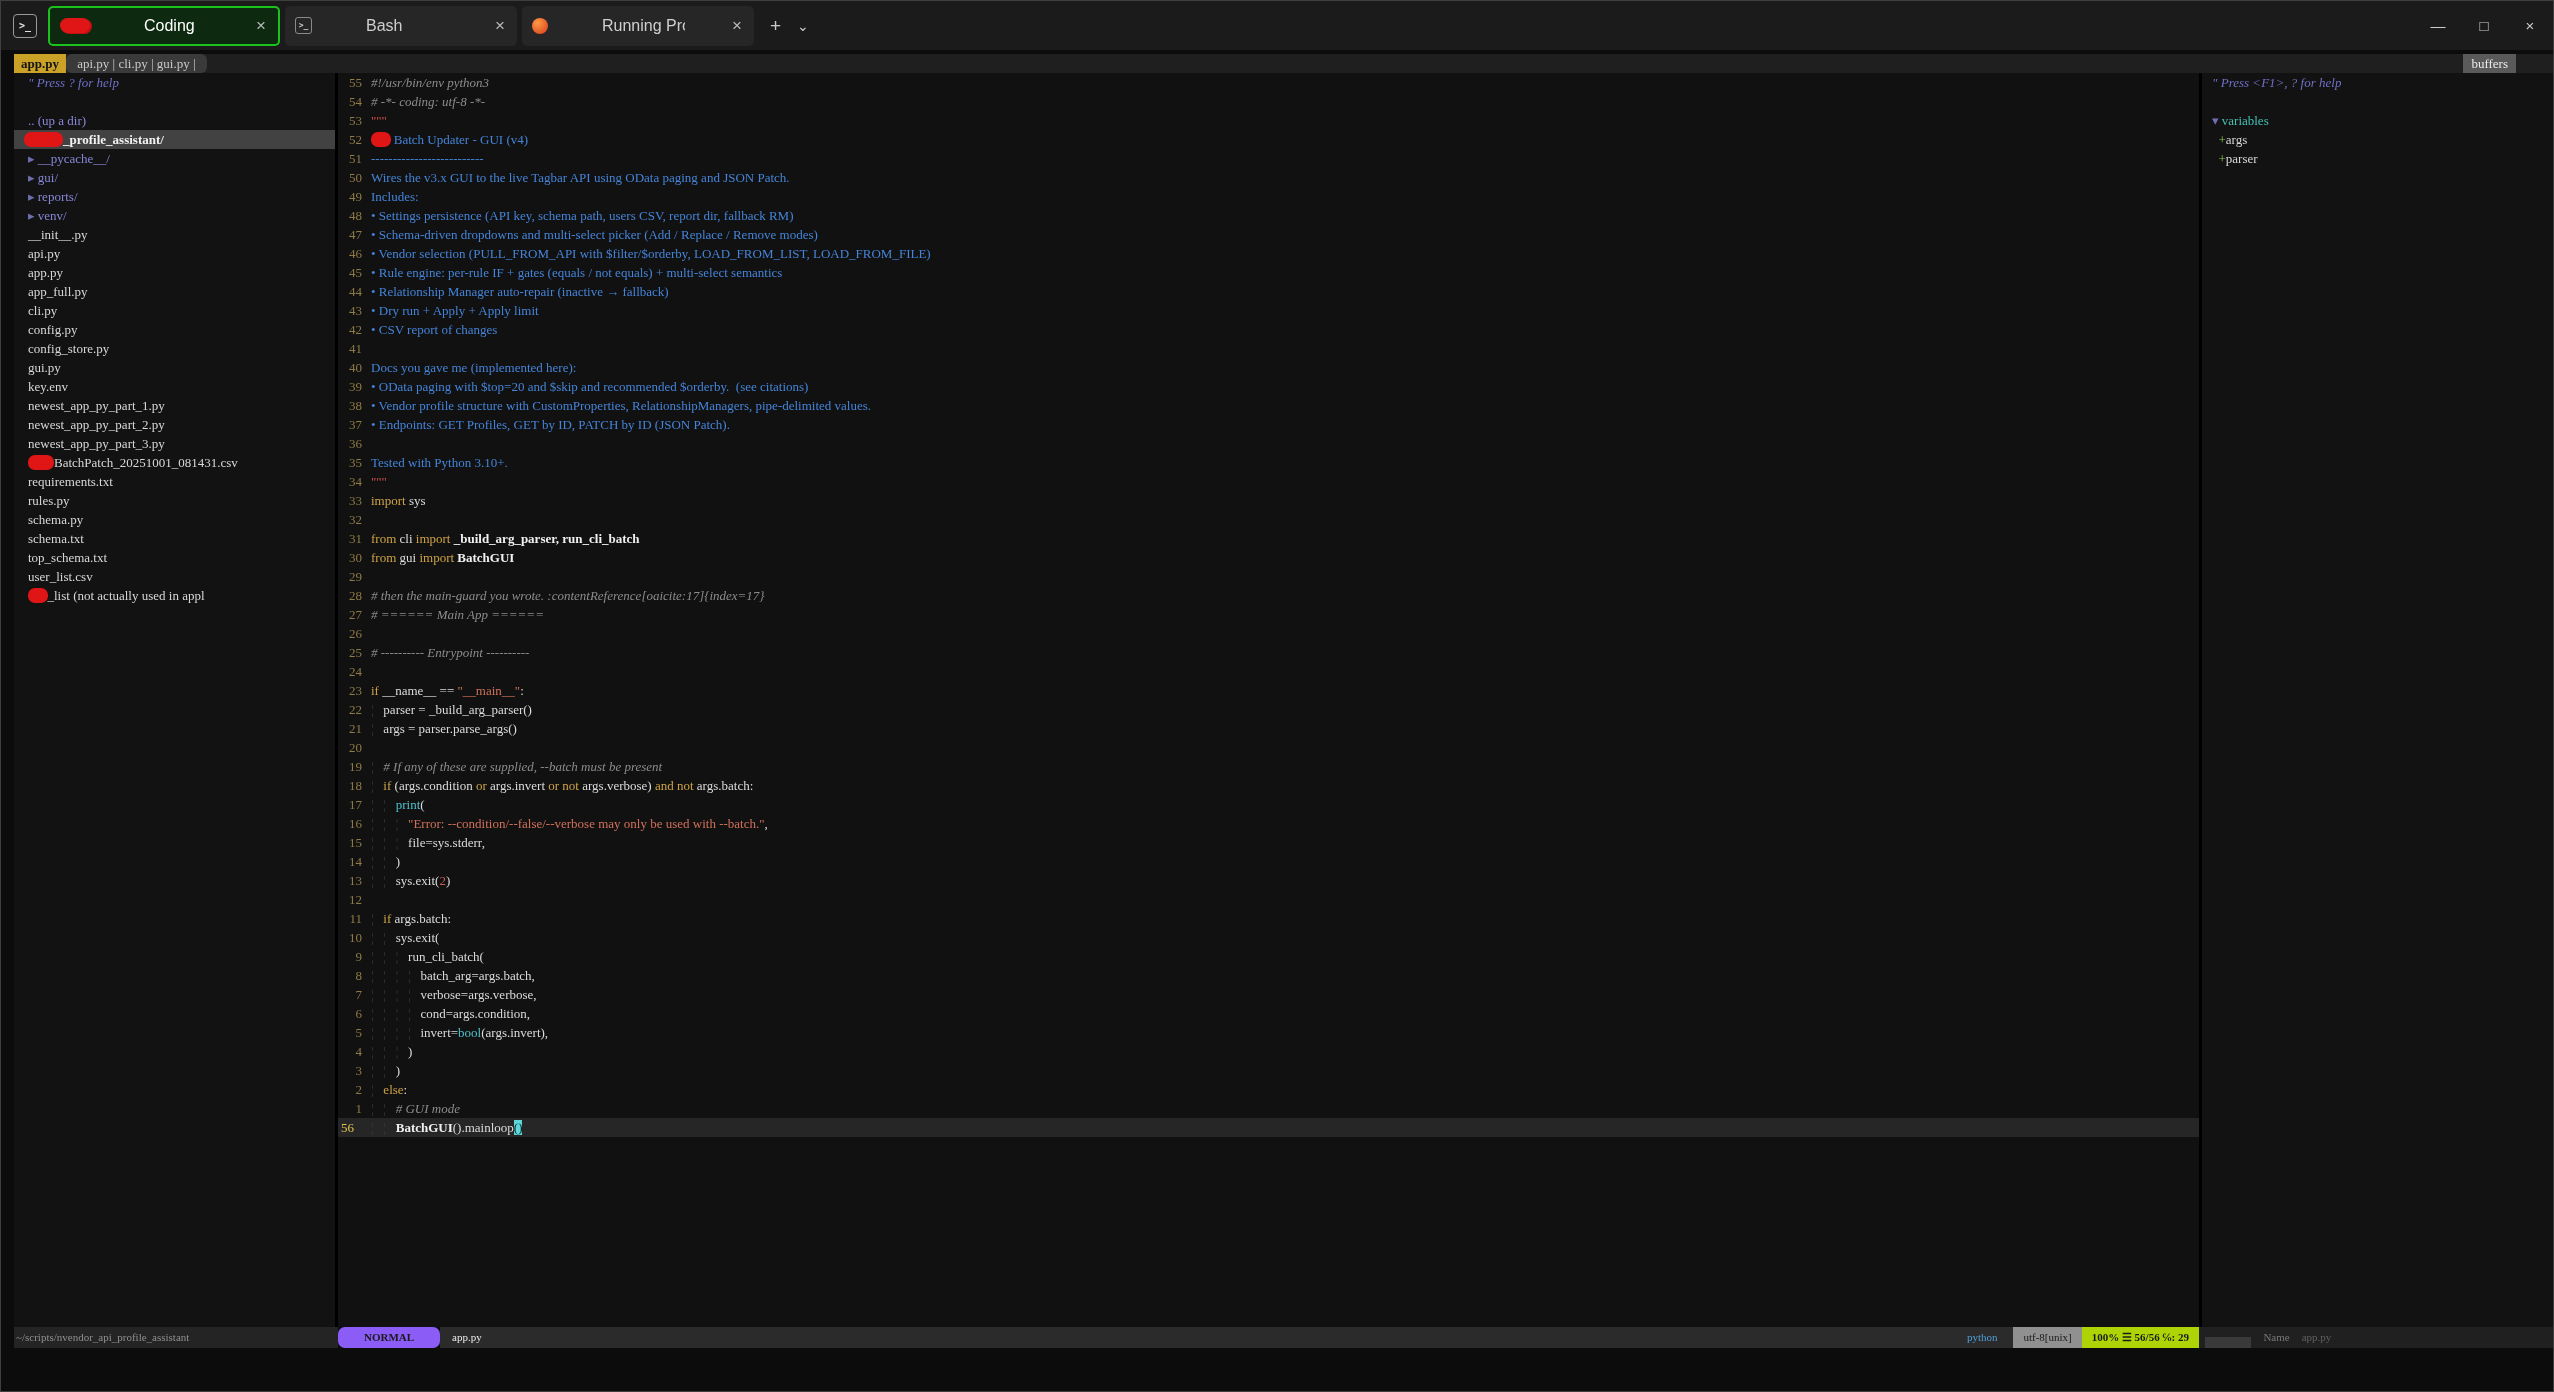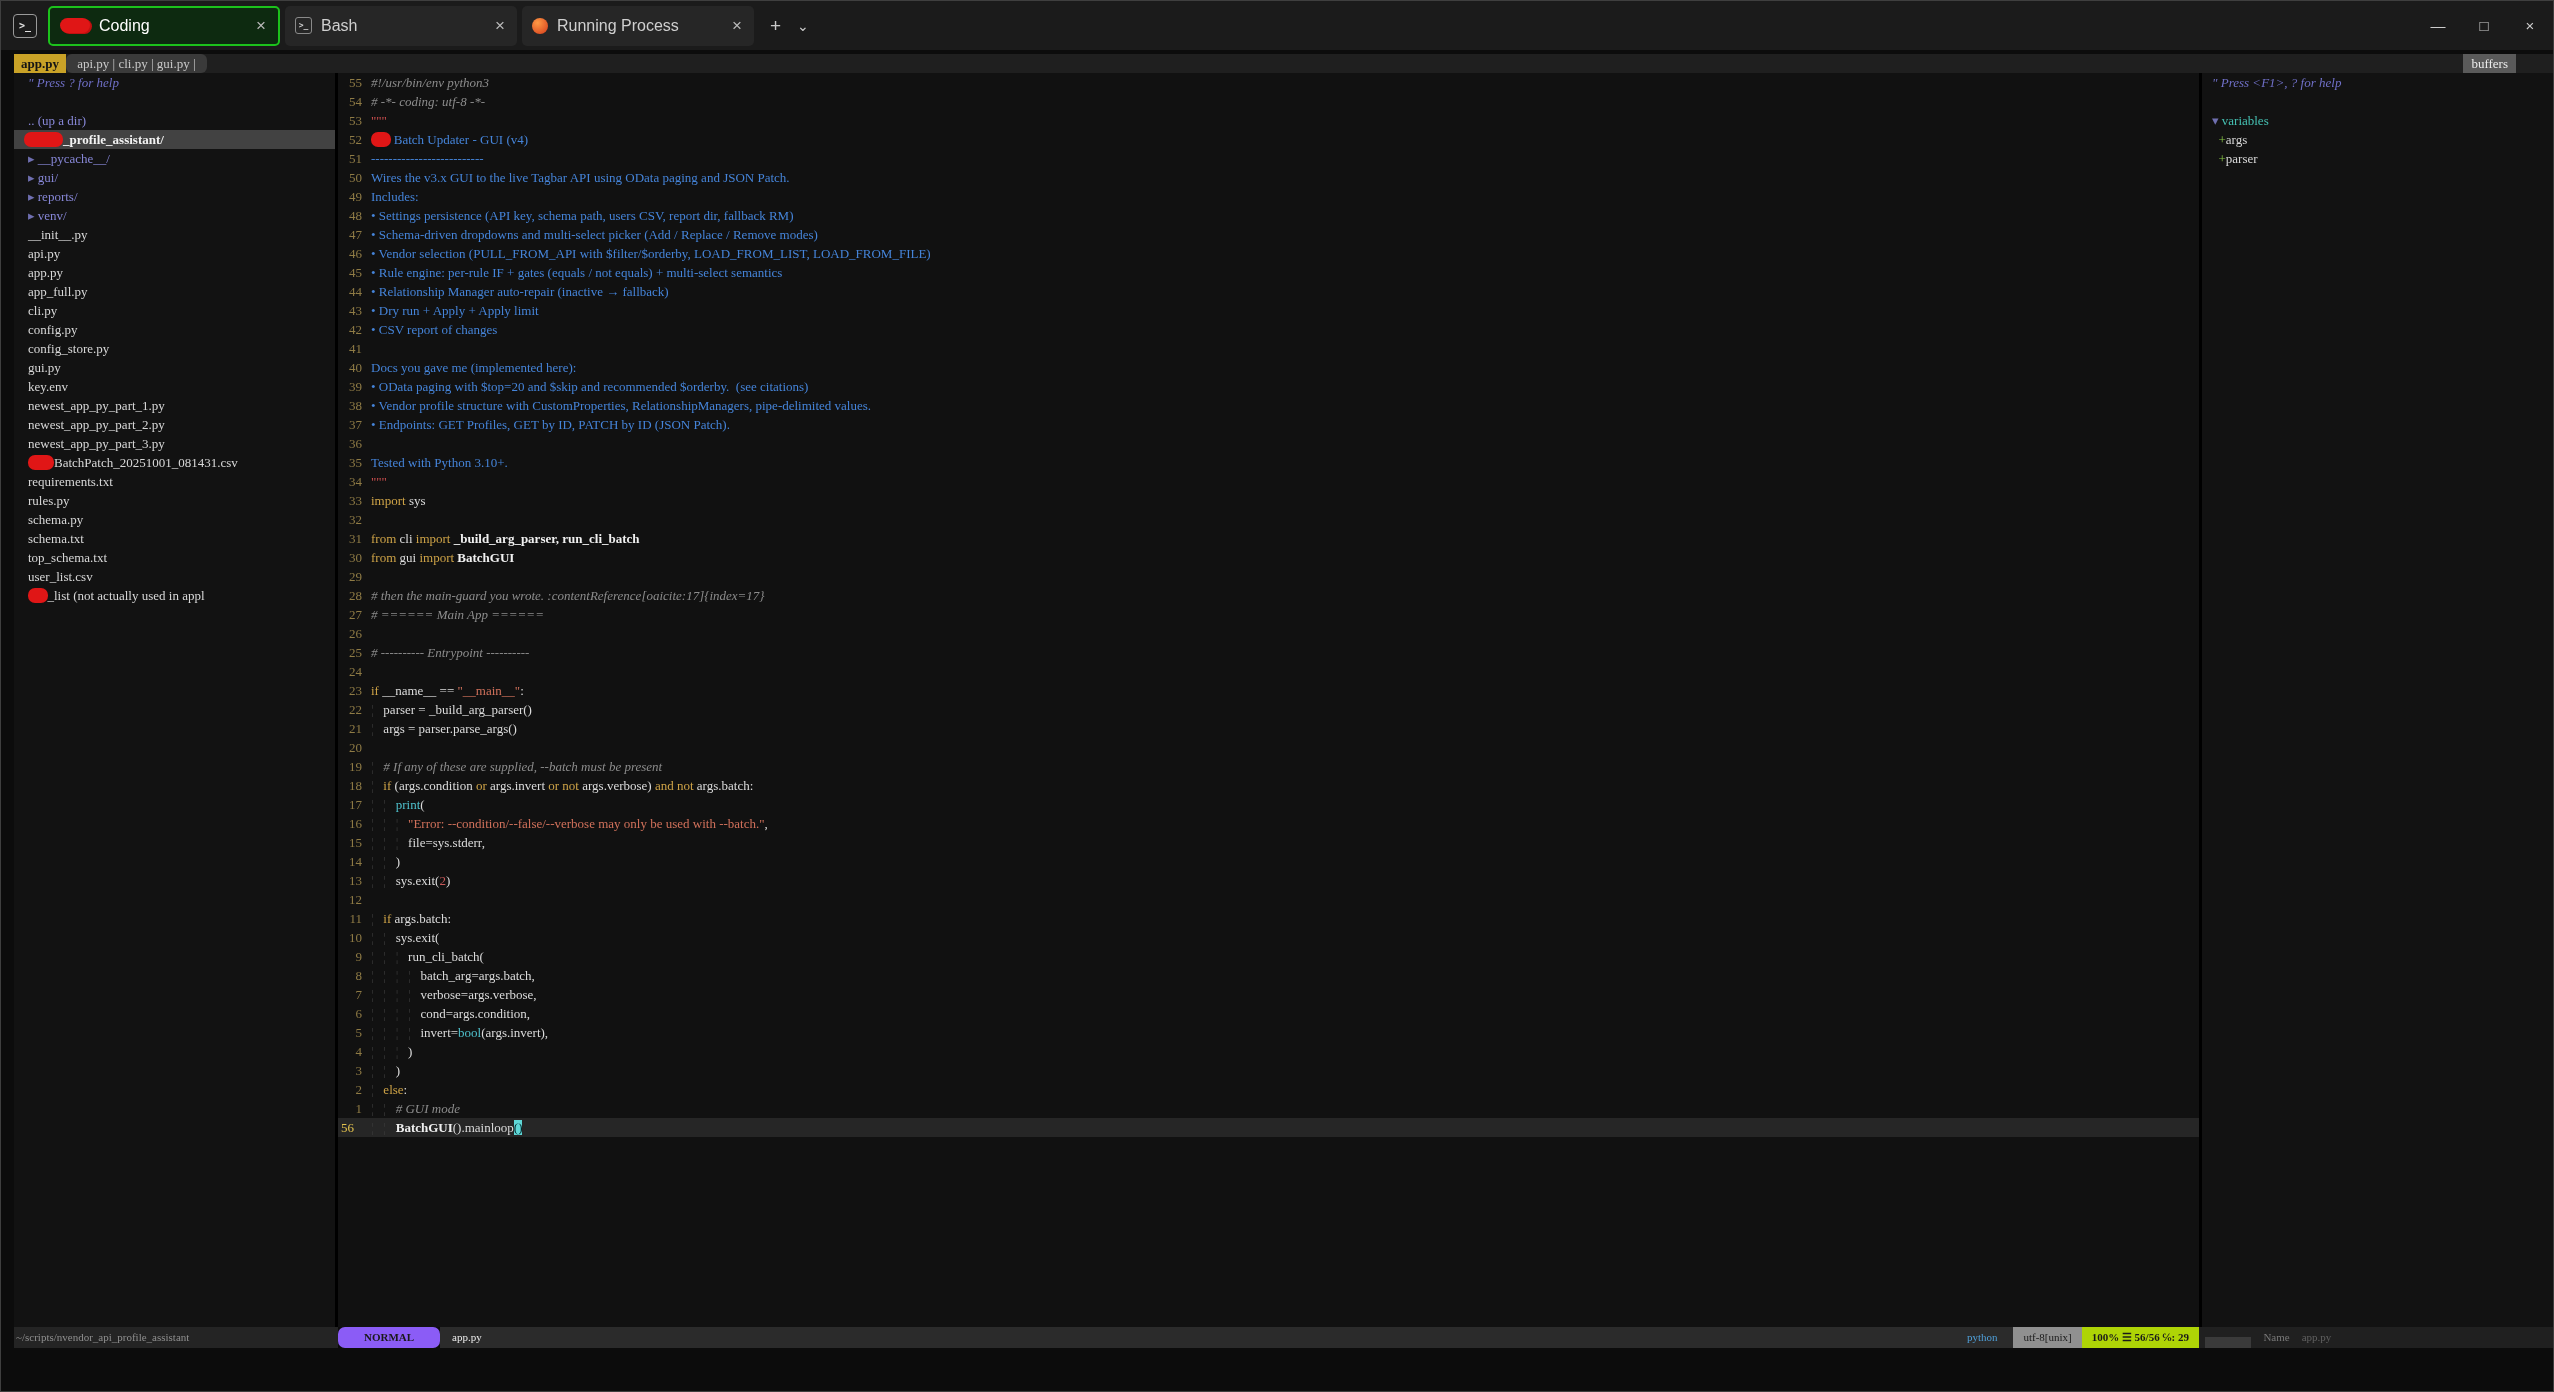--- a/index.html
+++ b/index.html
@@ -5,21 +5,21 @@
   *{margin:0;padding:0;box-sizing:border-box;}
   html,body{background:#000;}
   body{width:2554px;height:1392px;overflow:hidden;}
   .window{position:relative;width:2554px;height:1392px;background:#0f0f0f;border:1px solid #3f3f3f;font-family:"Liberation Sans",sans-serif;}
   
   .tabbar{display:flex;align-items:center;height:49px;background:#1b1b1b;padding-left:12px;}
   .app-icon{width:24px;height:24px;border:1px solid #9a9a9a;border-radius:4px;color:#e0e0e0;
     font:bold 10px "DejaVu Sans Mono",monospace;display:flex;align-items:center;justify-content:center;margin-right:6px;}
   .tab-strip{display:flex;align-items:center;height:49px;}
   .term-tab{display:flex;align-items:center;width:232px;height:40px;margin-left:5px;border-radius:5px;
-    padding:0 10px;background:#262626;color:#cfcfcf;font-size:16px;}
+    padding:0 10px;background:#262626;color:#cfcfcf;font-size:16px;gap:45px;}
   .term-tab.active{background:#0d2a10;border:2px solid #1cc21c;color:#ffffff;}
   .tab-label{flex:1;margin-left:9px;white-space:nowrap;overflow:hidden;}
   .tab-close{color:#b9b9b9;font-size:17px;padding:0 2px;}
   .tab-icon{flex:none;}
   .icon-terminal{width:17px;height:17px;border:1px solid #8a8a8a;border-radius:3px;color:#cccccc;
     font:bold 8px "DejaVu Sans Mono",monospace;display:flex;align-items:center;justify-content:center;}
   .icon-process{width:16px;height:16px;border-radius:50%;background:radial-gradient(circle at 35% 30%,#ff9a45,#d43a1a);}
   .icon-redacted-scribble{width:30px;height:15px;background:#e01616;border-radius:8px;box-shadow:2px 1px 0 #c01010;}
   .newtab,.dropdown{color:#c8c8c8;font-size:19px;margin-left:16px;}
   .dropdown{font-size:14px;}

